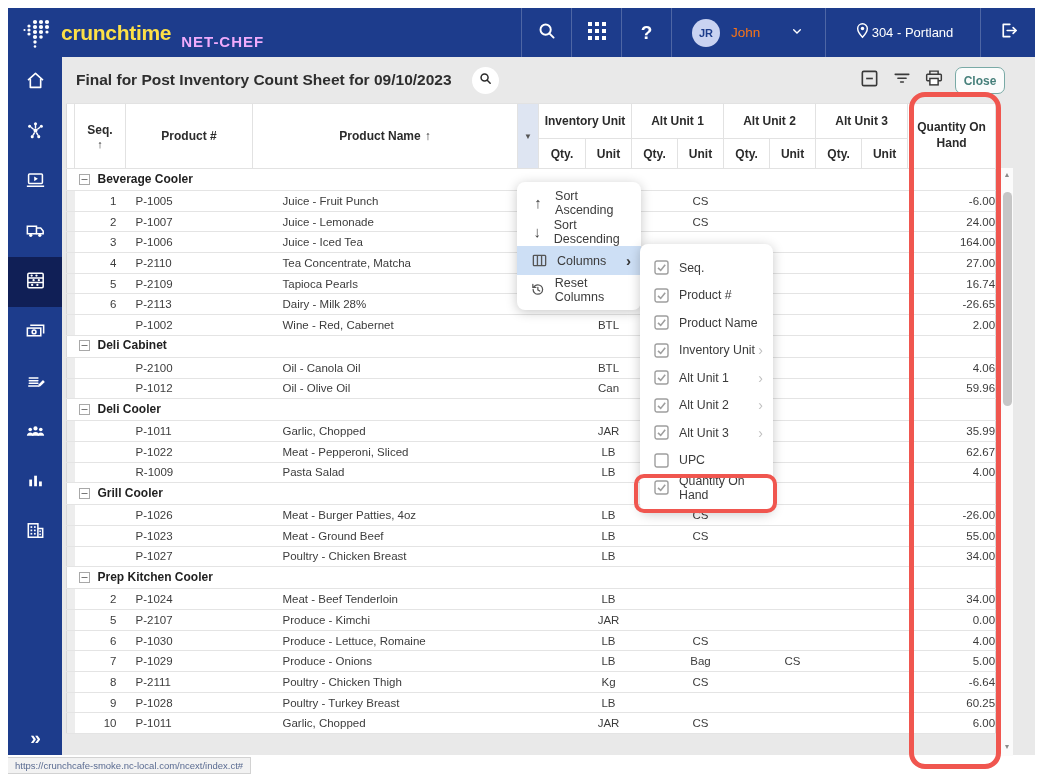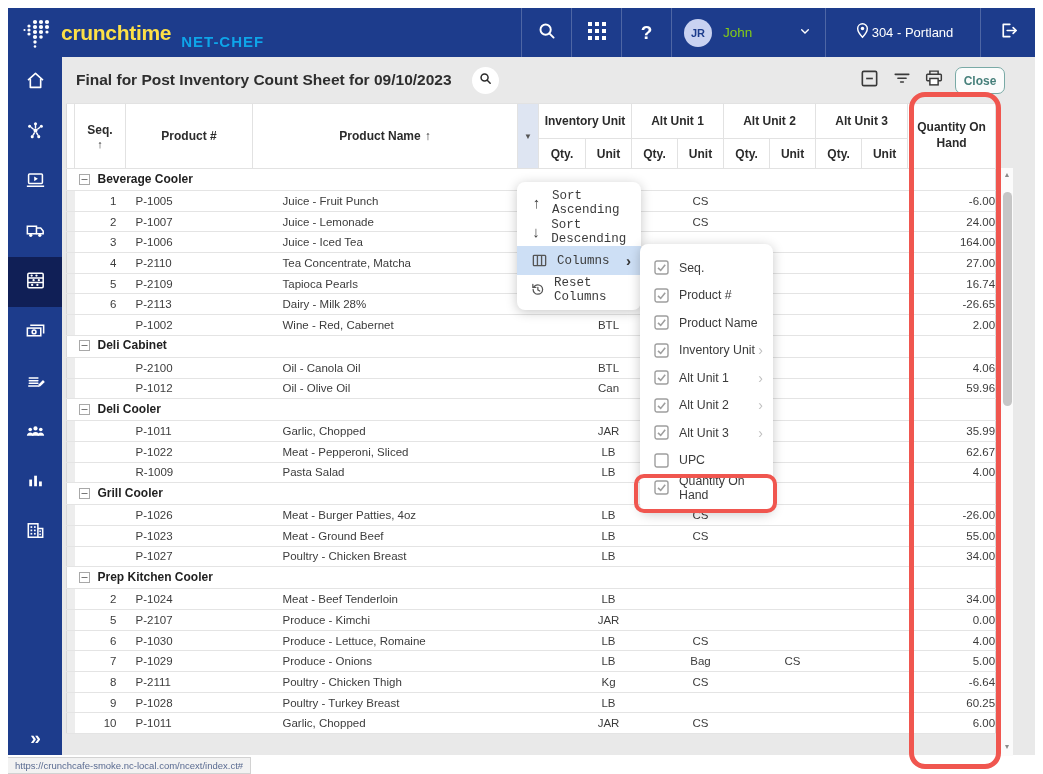--- a/index.html
+++ b/index.html
@@ -5,29 +5,29 @@
   * { margin:0; padding:0; box-sizing:border-box; }
   html,body { background:#ffffff; font-family:"Liberation Sans", sans-serif; }
   #app { position:relative; width:1043px; height:774px; background:#ffffff; overflow:hidden; }
 
   
   .topbar { position:absolute; left:8px; top:8px; width:1027px; height:49px;
             background:#1d3c8c; display:flex; align-items:stretch; }
   .brand-wrap { display:flex; align-items:center; padding-left:14px; flex:1; }
   .brand-logo { margin-right:9px; display:flex; align-items:center; }
   .brand-name { color:#fde047; font-size:21px; font-weight:700; letter-spacing:-0.3px; }
-  .brand-product { color:#0ea5e9; font-size:15px; font-weight:700; letter-spacing:1px; margin-left:10px; margin-top:17px; }
+  .brand-product { color:#f0abfc; font-size:15px; font-weight:700; letter-spacing:1px; margin-left:10px; margin-top:17px; }
   .tb-cell { display:flex; align-items:center; justify-content:center;
              border-left:1px solid rgba(255,255,255,0.22); }
   .tb-ic { width:50px; }
   .tb-help { color:#ffffff; font-size:19px; font-weight:700; }
-  .tb-user { width:154px; justify-content:flex-start; padding:0 12px; }
+  .tb-user { width:154px; justify-content:flex-start; padding:0 20px; }
   .avatar { width:28px; height:28px; border-radius:50%; background:#c9d2f1; color:#1d3c8c;
             font-size:11px; font-weight:700; display:flex; align-items:center; justify-content:center; }
-  .user-name { color:#84cc16; font-size:13.5px; margin-left:11px; }
+  .user-name { color:#f97316; font-size:13.5px; margin-left:11px; }
   .tb-user .chev { margin-left:auto; }
   .tb-loc { width:155px; }
   .loc-label { color:#ffffff; font-size:13px; }
   .tb-logout { width:55px; }
 
   
   .sidebar { position:absolute; left:8px; top:57px; width:54px; height:698px; background:#1d3c8c; }
   .side-item { width:54px; height:50px; display:flex; align-items:center; justify-content:center; cursor:pointer; }
   .side-item.selected { background:#101f56; }
   .side-expand { position:absolute; bottom:6px; left:0; width:54px; text-align:center;
@@ -78,21 +78,21 @@
   .sb-down { position:absolute; bottom:5px; left:0; width:14px; text-align:center; color:#8a8a8a; font-size:8px; cursor:pointer; }
   .sb-thumb { position:absolute; top:24px; left:2.5px; width:9px; height:214px; border-radius:5px; background:#c6c6c6; cursor:grab; }
 
   
   .menu { position:absolute; left:517px; top:182px; width:124px; background:#ffffff;
           border-radius:8px; box-shadow:0 2px 12px rgba(0,0,0,0.22); padding:6px 0; z-index:50; }
   .menu-item { height:29px; display:flex; align-items:center; padding:0 10px 0 12px; cursor:pointer; }
   .menu-item.hl { background:#cddff5; }
   .mi-icon { width:20px; display:flex; align-items:center; justify-content:center; margin-right:8px; }
   .uarr { font-size:15px; color:#444; }
-  .mi-label { font-size:12.5px; color:#3b3b3b;font-family:Liberation Mono, monospace; }
+  .mi-label { font-size:12.5px; color:#3b3b3b; }
   .mi-chev { margin-left:auto; font-size:15px; font-weight:700; color:#333; }
 
   .submenu { position:absolute; left:640px; top:244px; width:133px; background:#ffffff;
              border-radius:8px; box-shadow:0 2px 12px rgba(0,0,0,0.22); padding:10px 0; z-index:55; }
   .sub-item { height:27.5px; display:flex; align-items:center; cursor:pointer; }
   .cb { margin:0 10px 0 14px; display:flex; align-items:center; }
   .sub-label { font-size:12.3px; color:#3b3b3b; }
   .sub-chev { margin-left:auto; margin-right:10px; font-size:14px; color:#c0c0c0; }
 
   

